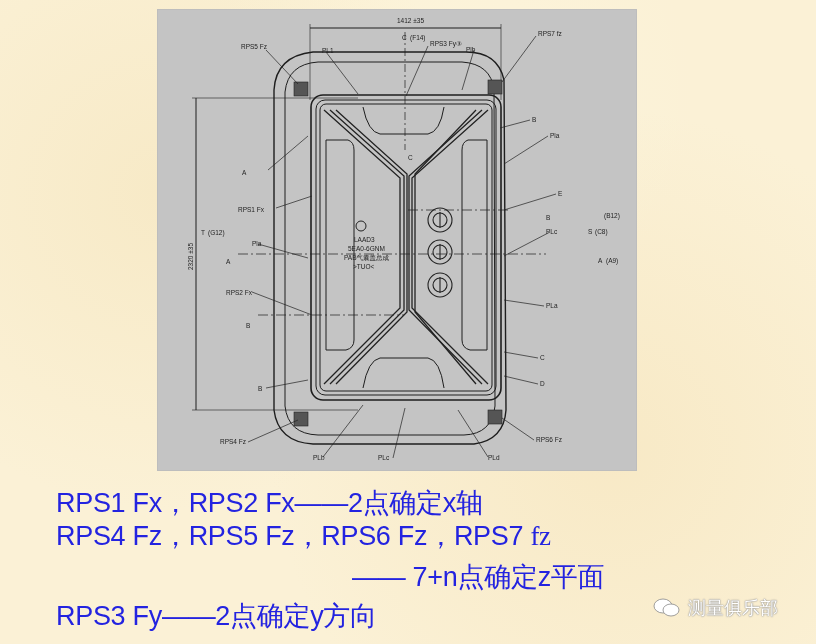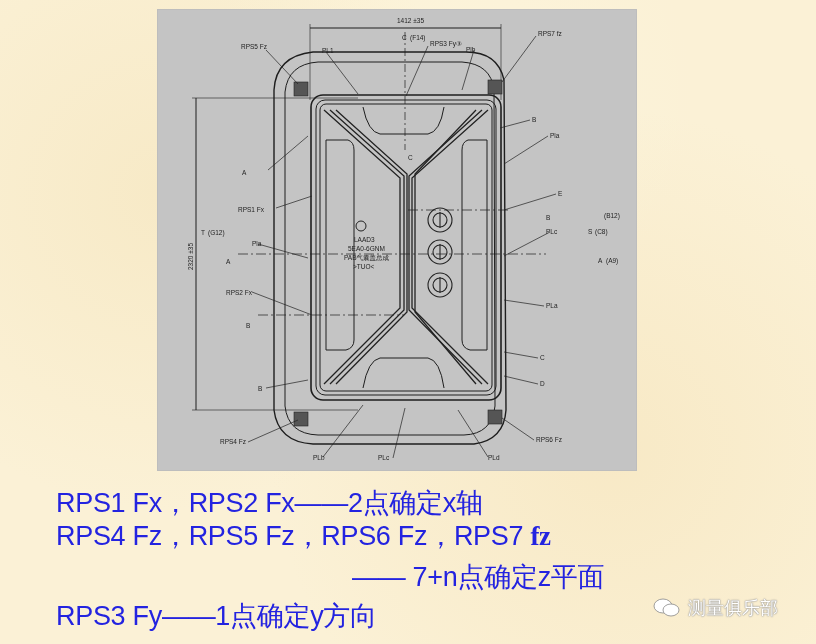--- a/index.html
+++ b/index.html
@@ -16,21 +16,21 @@
     position: absolute; left: 158px; top: 10px; width: 478px; height: 460px;
     background: #c4c4c4; box-shadow: 0 0 0 1px #bdbdbd;
   }
   .drawing svg { position: absolute; left: 0; top: 0; }
   .lbl { font-family: "Liberation Sans", sans-serif; font-size: 6.5px; fill: #222; }
   .caption {
     position: absolute; color: #2323e0; font-size: 27px; line-height: 1; white-space: nowrap;
     font-family: "Liberation Sans", sans-serif; letter-spacing: -0.3px;
   }
   .caption .cjk { font-family: "DejaVu Serif", serif; font-weight: normal; }
-  .caption .serif { font-family: "Liberation Serif", serif; font-weight: bold; }
+  .caption .serif { font-family: "Liberation Serif", serif; }
   .watermark {
     position: absolute; left: 652px; top: 596px; display: flex; align-items: center; gap: 6px;
     color: #ffffff; font-size: 18px; text-shadow: 0 0 1px #777, 0 0 2px #999;
     font-family: Liberation Mono, monospace;
   }
   .wm-icon { width: 30px; height: 22px; }
 </style>
 </head>
 <body>
 
@@ -169,21 +169,21 @@
 <div class="caption" style="left:56px; top:489px;">
   <span>RPS1 Fx，RPS2 Fx——2</span><span class="cjk">点确定</span><span>x</span><span class="cjk">轴</span>
 </div>
 <div class="caption" style="left:56px; top:523px;">
   <span>RPS4 Fz，RPS5 Fz，RPS6 Fz，RPS7 </span><span class="serif">fz</span>
 </div>
 <div class="caption" style="left:352px; top:563px;">
   <span>—— 7+n</span><span class="cjk">点确定</span><span>z</span><span class="cjk">平面</span>
 </div>
 <div class="caption" style="left:56px; top:602px;">
-  <span>RPS3 Fy——1</span><span class="cjk">点确定</span><span>y</span><span class="cjk">方向</span>
+  <span>RPS3 Fy——2</span><span class="cjk">点确定</span><span>y</span><span class="cjk">方向</span>
 </div>
 
 <div class="watermark">
   <svg class="wm-icon" viewBox="0 0 30 22">
     <ellipse cx="11" cy="9" rx="9" ry="7" fill="#fff" stroke="#888" stroke-width="0.8"></ellipse>
     <ellipse cx="19" cy="13" rx="8" ry="6" fill="#fff" stroke="#888" stroke-width="0.8"></ellipse>
   </svg>
   <span>测量俱乐部</span>
 </div>
 

